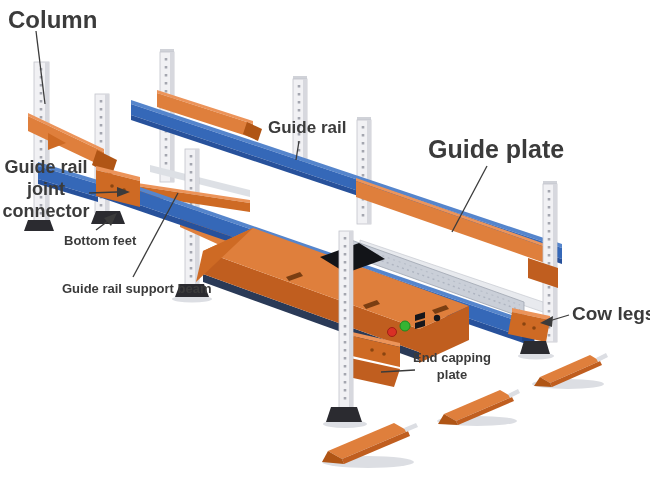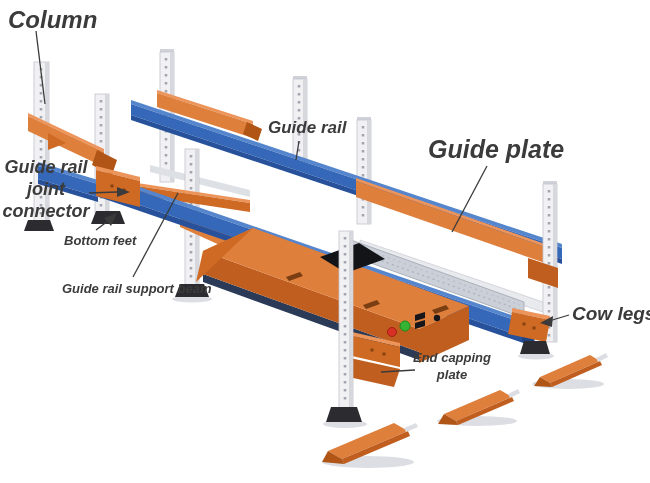--- a/index.html
+++ b/index.html
@@ -25,21 +25,21 @@
     --navy:#2a3a57;
     --foot:#2b2b30;
     --shadow:#dcdee3;
     --dark:#121418;
     --slot:#7a3e12;
     --red:#d93025;
     --green:#35b433;
     --port:#17171b;
   }
   html,body{margin:0;padding:0;background:var(--bg);}
-  .stage{width:650px;height:483px;position:relative;background:var(--bg);overflow:hidden;font-style:italic;}
+  .stage{width:650px;height:483px;position:relative;background:var(--bg);overflow:hidden;}
   svg{display:block;}
   .col{fill:var(--colW);stroke:var(--colE);stroke-width:0.8;}
   .colshade{fill:var(--colS);}
   .colcap{fill:#d0d2d8;}
   .colholes{stroke:var(--hole);stroke-width:2.6;stroke-dasharray:2.5 5.5;fill:none;}
   .orgface{fill:var(--org);}
   .orgtop{fill:var(--orgL);}
   .orgbevel{fill:var(--orgXL);}
   .orgdark{fill:var(--orgD);}
   .orgdd{fill:var(--orgDD);}

